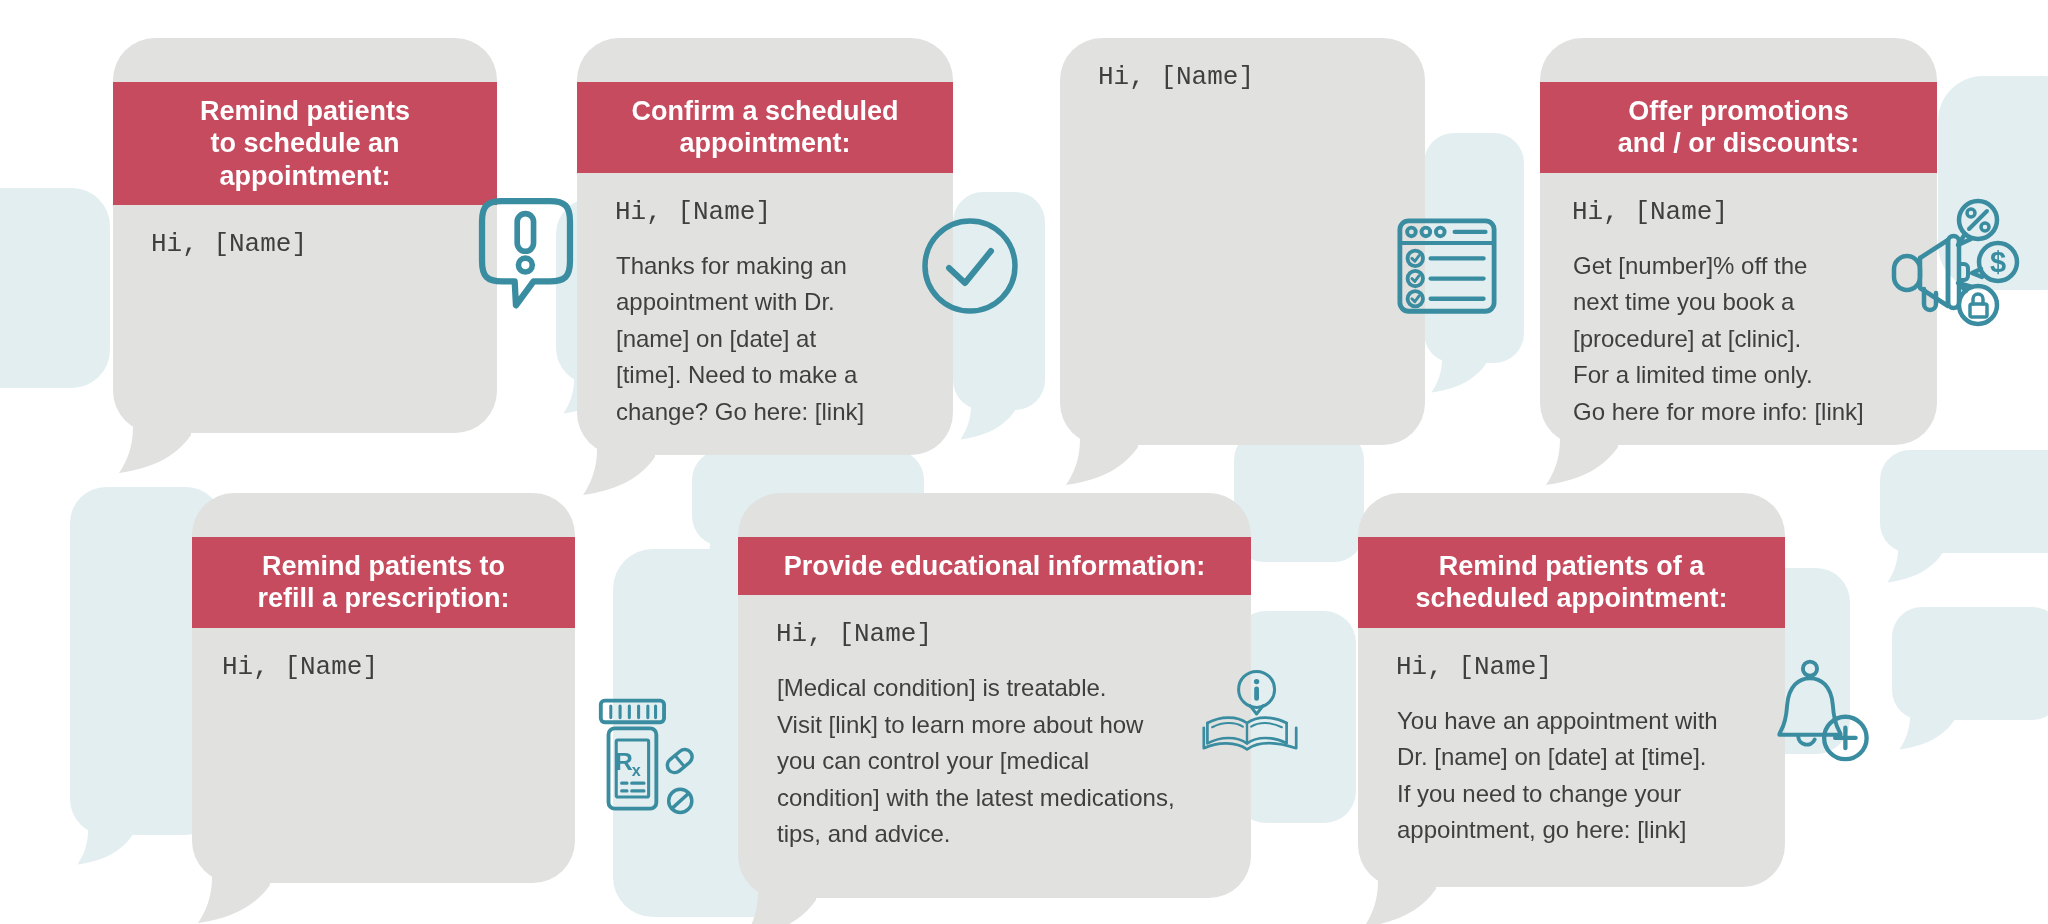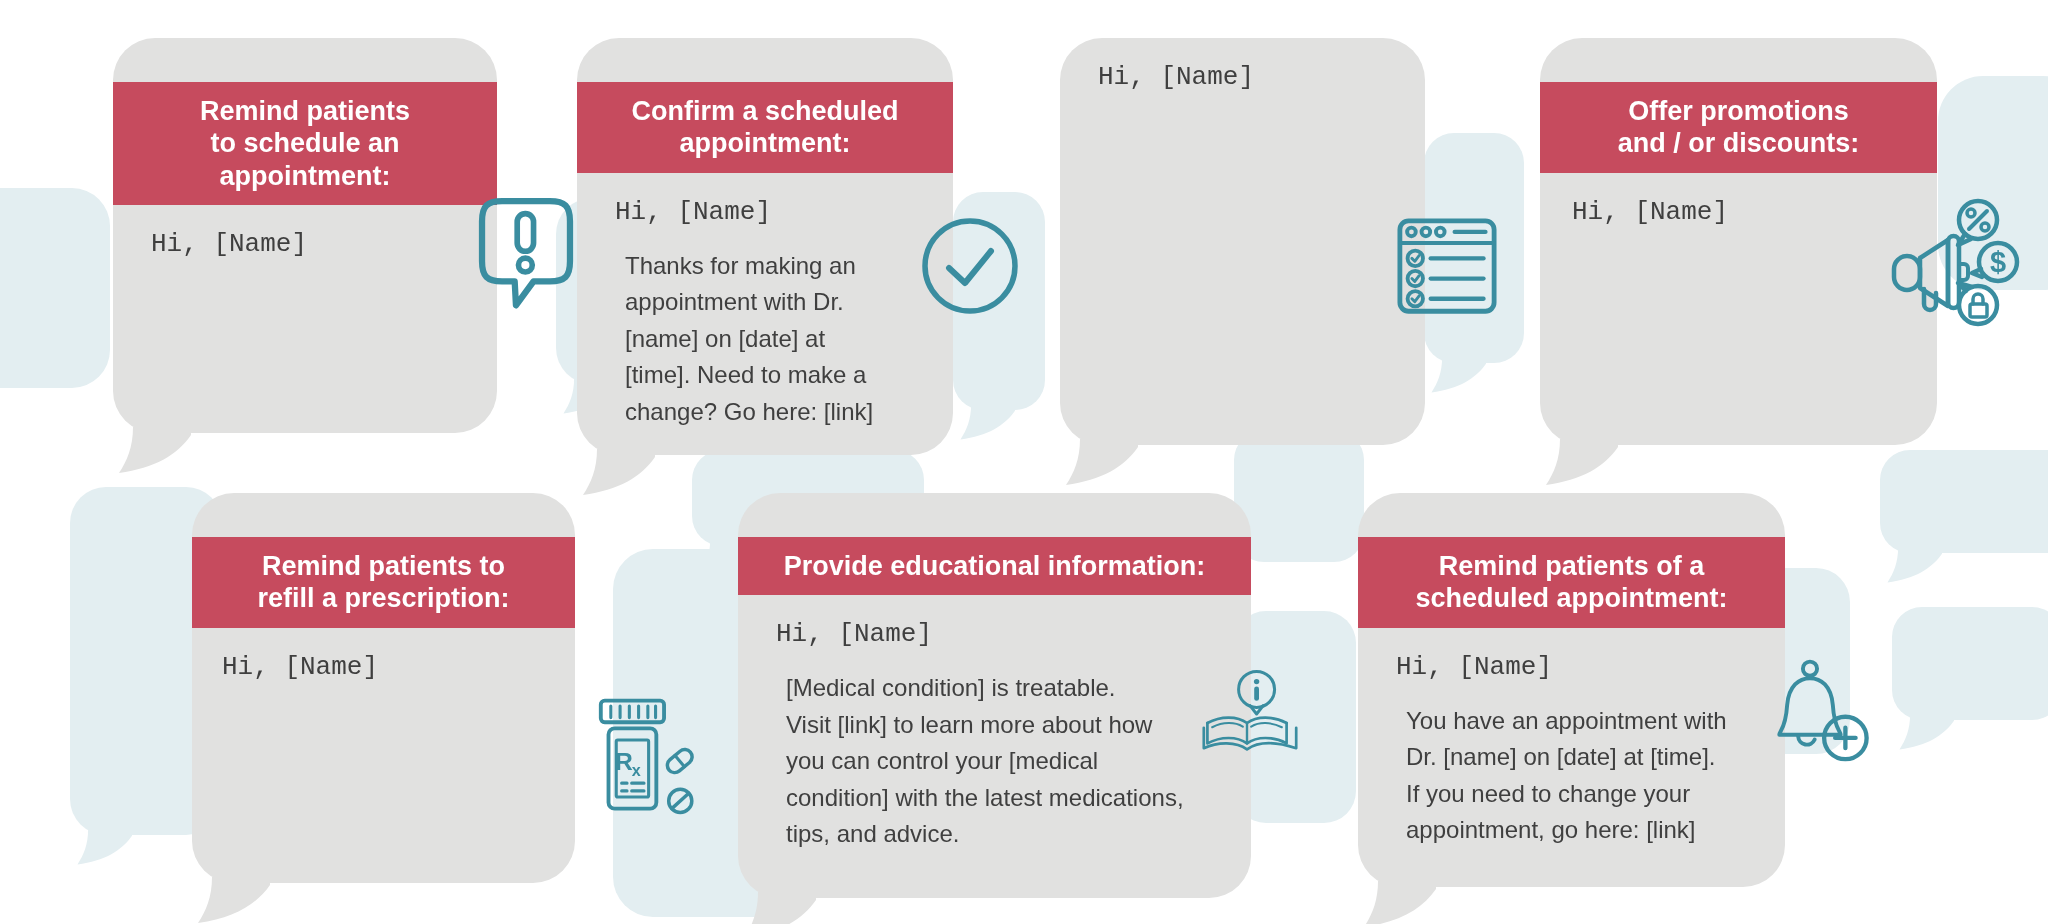--- a/index.html
+++ b/index.html
@@ -27,21 +27,21 @@
   .tail svg{display:block;width:100%;height:100%;}
   .tail path{fill:currentColor;}
   .bb .tail{width:56px;height:36px;left:6px;bottom:-30px;}
   .hdr{
     margin-top:44px;background:var(--header-bg);color:var(--header-text);
     font-weight:bold;font-size:27px;line-height:1.2;text-align:center;
     padding:13px 6px;white-space:pre-line;
   }
   .body{padding:24px 6px 0 38px;color:var(--body-text);}
   .greet{font-size:26px;margin:0 0 21px 0;font-family:Liberation Mono, monospace;}
-  .msg{font-size:24px;line-height:1.52;margin:10px;white-space:pre;}
+  .msg{font-size:24px;line-height:1.52;margin:1px;white-space:pre;}
   .icon{position:absolute;z-index:3;color:var(--icon-teal);}
   .icon svg{display:block;width:100%;height:auto;overflow:visible;}
   .icon [stroke]{stroke:currentColor;}
   .icon text{fill:currentColor;font-family:"Liberation Sans","DejaVu Sans",sans-serif;}
   
   .pos-c1{left:113px;top:38px;width:384px;height:395px;}
   .pos-c2{left:577px;top:38px;width:376px;height:417px;}
   .pos-c3{left:1060px;top:38px;width:365px;height:407px;}
   .pos-c4{left:1540px;top:38px;width:397px;height:407px;}
   .pos-c5{left:192px;top:493px;width:383px;height:390px;}
@@ -196,20 +196,25 @@
 <div class="card pos-c4">
   <span class="tail">
       <svg viewBox="0 0 74 46">
         <path d="M16 0 H74 V8 C60 28 38 41 2 46 C10 34 16 20 16 0 Z"></path>
       </svg>
     </span>
   <div class="hdr">Offer promotions
 and / or discounts:</div>
   <div class="body">
     <p class="greet">Hi, [Name]</p>
+    <p class="msg">Get [number]% off the
+next time you book a
+[procedure] at [clinic].
+For a limited time only.
+Go here for more info: [link]</p>
   </div>
   <span class="icon ic-c4">
     <svg viewBox="0 0 128 128" fill="none" stroke-linecap="round" stroke-linejoin="round">
       <rect stroke="#000" stroke-width="4.5" x="2" y="58" width="26" height="34" rx="13"></rect>
       <path stroke="#000" stroke-width="4.5" d="M28 60 L56 42 V108 L28 90 Z"></path>
       <rect stroke="#000" stroke-width="4.5" x="56" y="38" width="11" height="72" rx="5.5"></rect>
       <path stroke="#000" stroke-width="4" d="M67 66 h5 a4 4 0 0 1 4 4 v8 a4 4 0 0 1 -4 4 h-5"></path>
       <path stroke="#000" stroke-width="4.5" d="M32 91 v15 a6 6 0 0 0 12 0 V95"></path>
       <circle stroke="#000" stroke-width="4.5" cx="86" cy="22" r="19"></circle>
       <path stroke="#000" stroke-width="4.5" d="M73 36 L66 47 L79 41"></path>

